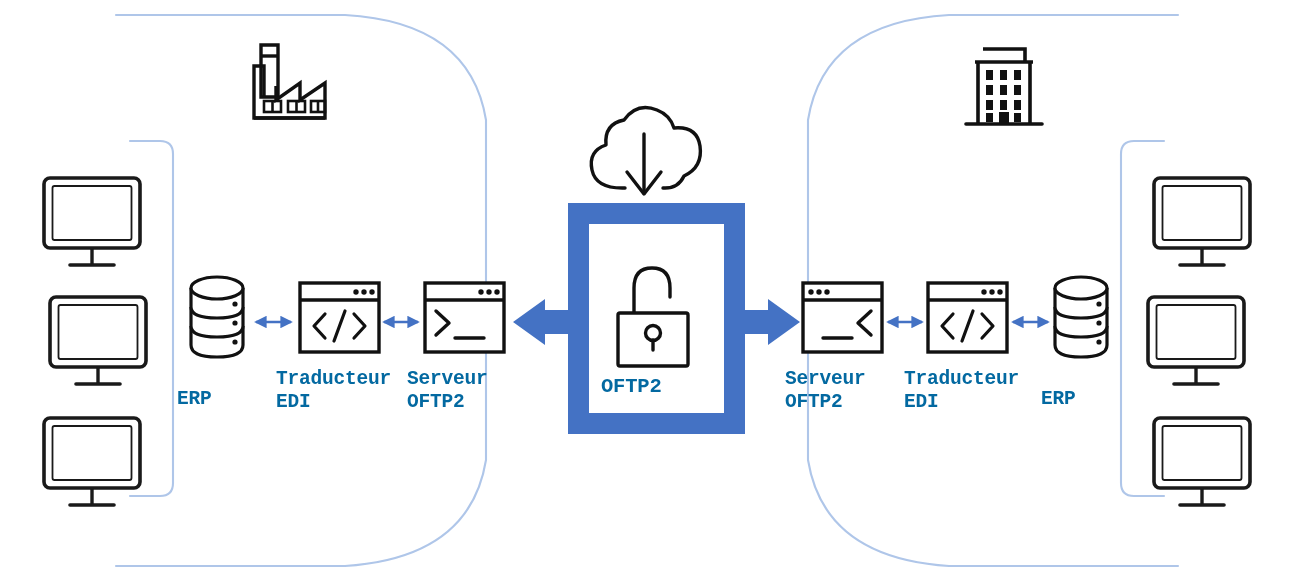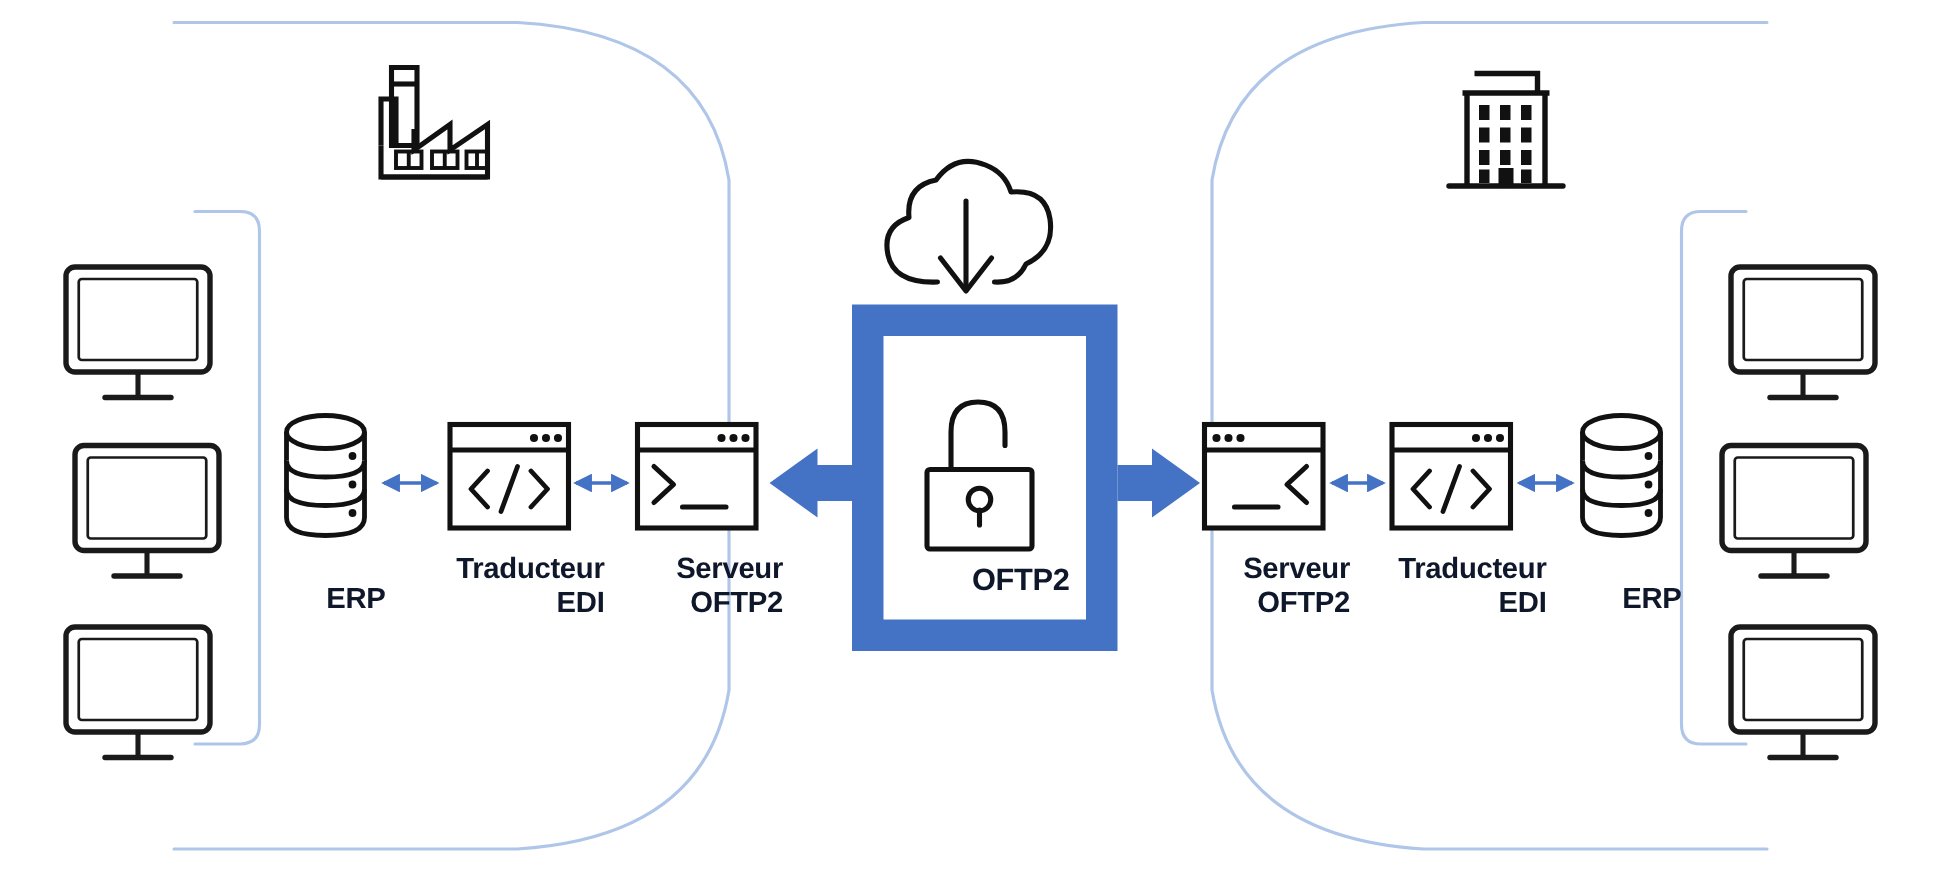--- a/index.html
+++ b/index.html
@@ -16,27 +16,27 @@
     background: #ffffff;
   }
   #diagram-svg {
     position: absolute;
     top: 0; left: 0;
     width: 1294px;
     height: 582px;
   }
   .lbl {
     position: absolute;
-    text-align: right;
+    text-align: left;
     font-weight: bold;
-    color: #0f172a;
+    color: #0369a1;
     line-height: 1.18;
     letter-spacing: -0.2px;
     white-space: pre-line;
-    font-family: Liberation Sans, sans-serif;
+    font-family: Liberation Mono, monospace;
   }
   .lbl-node { font-size: 19.5px; }
   .lbl-center { font-size: 20.5px; }
 </style>
 </head>
 <body>
 
 <div id="canvas">
 
   <svg id="diagram-svg" viewBox="0 0 1294 582">

